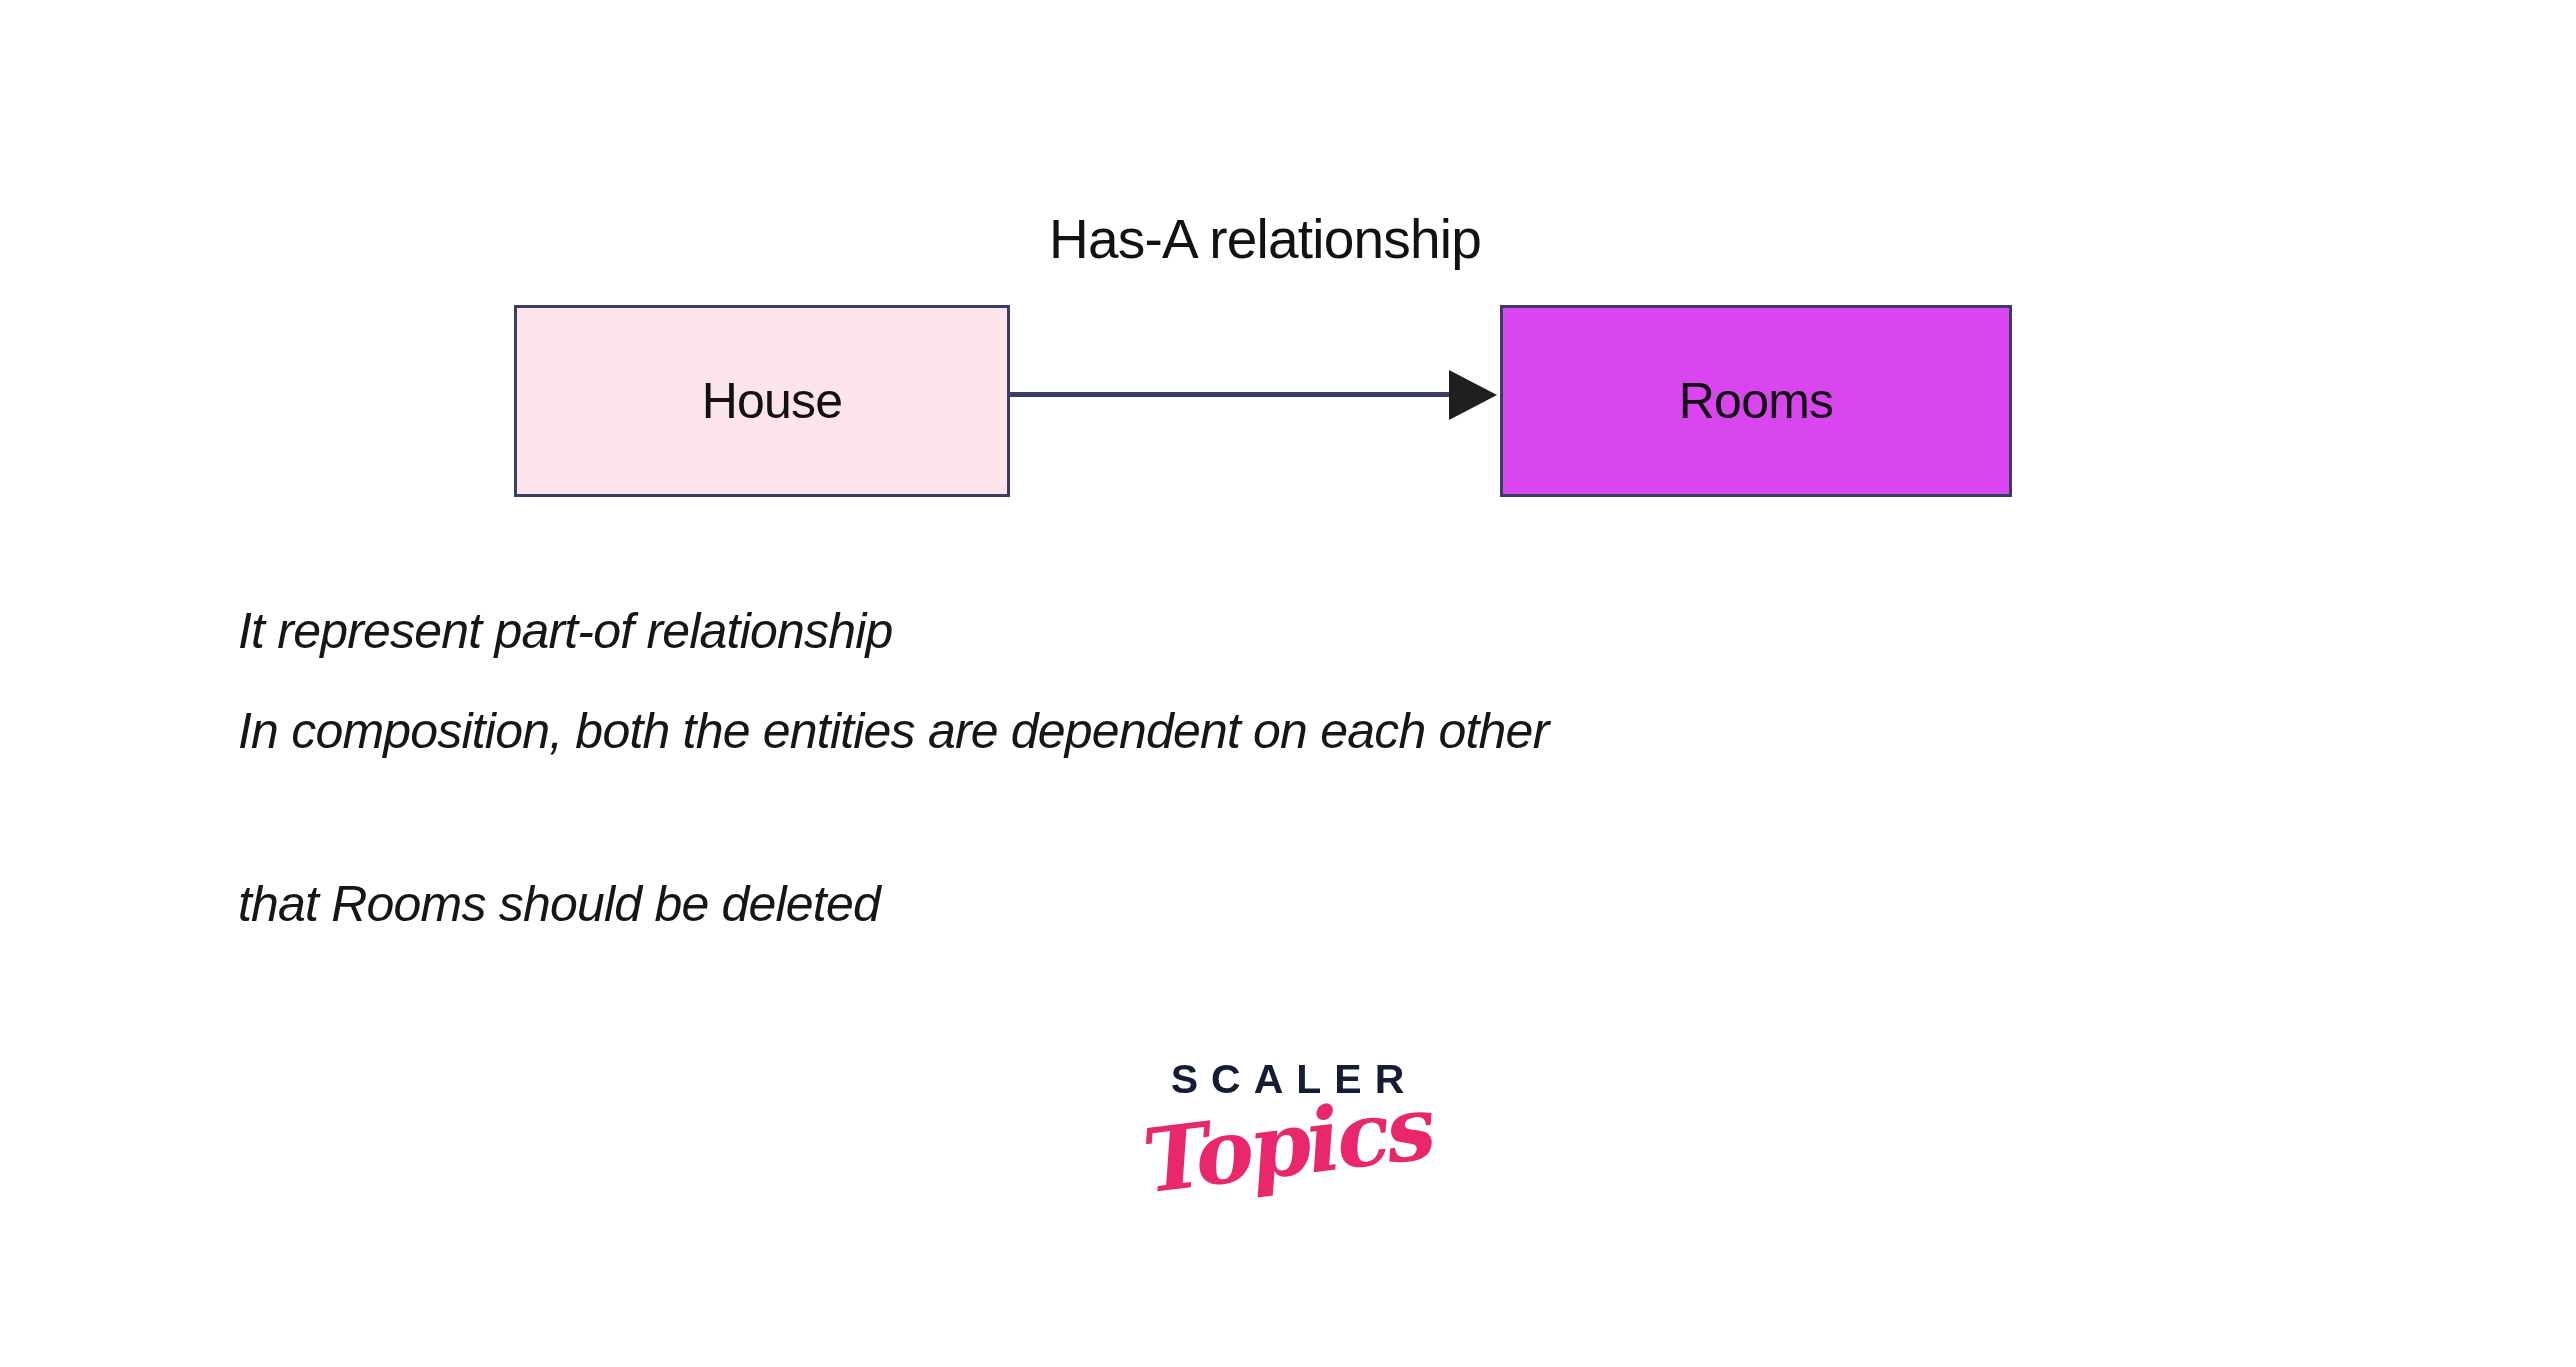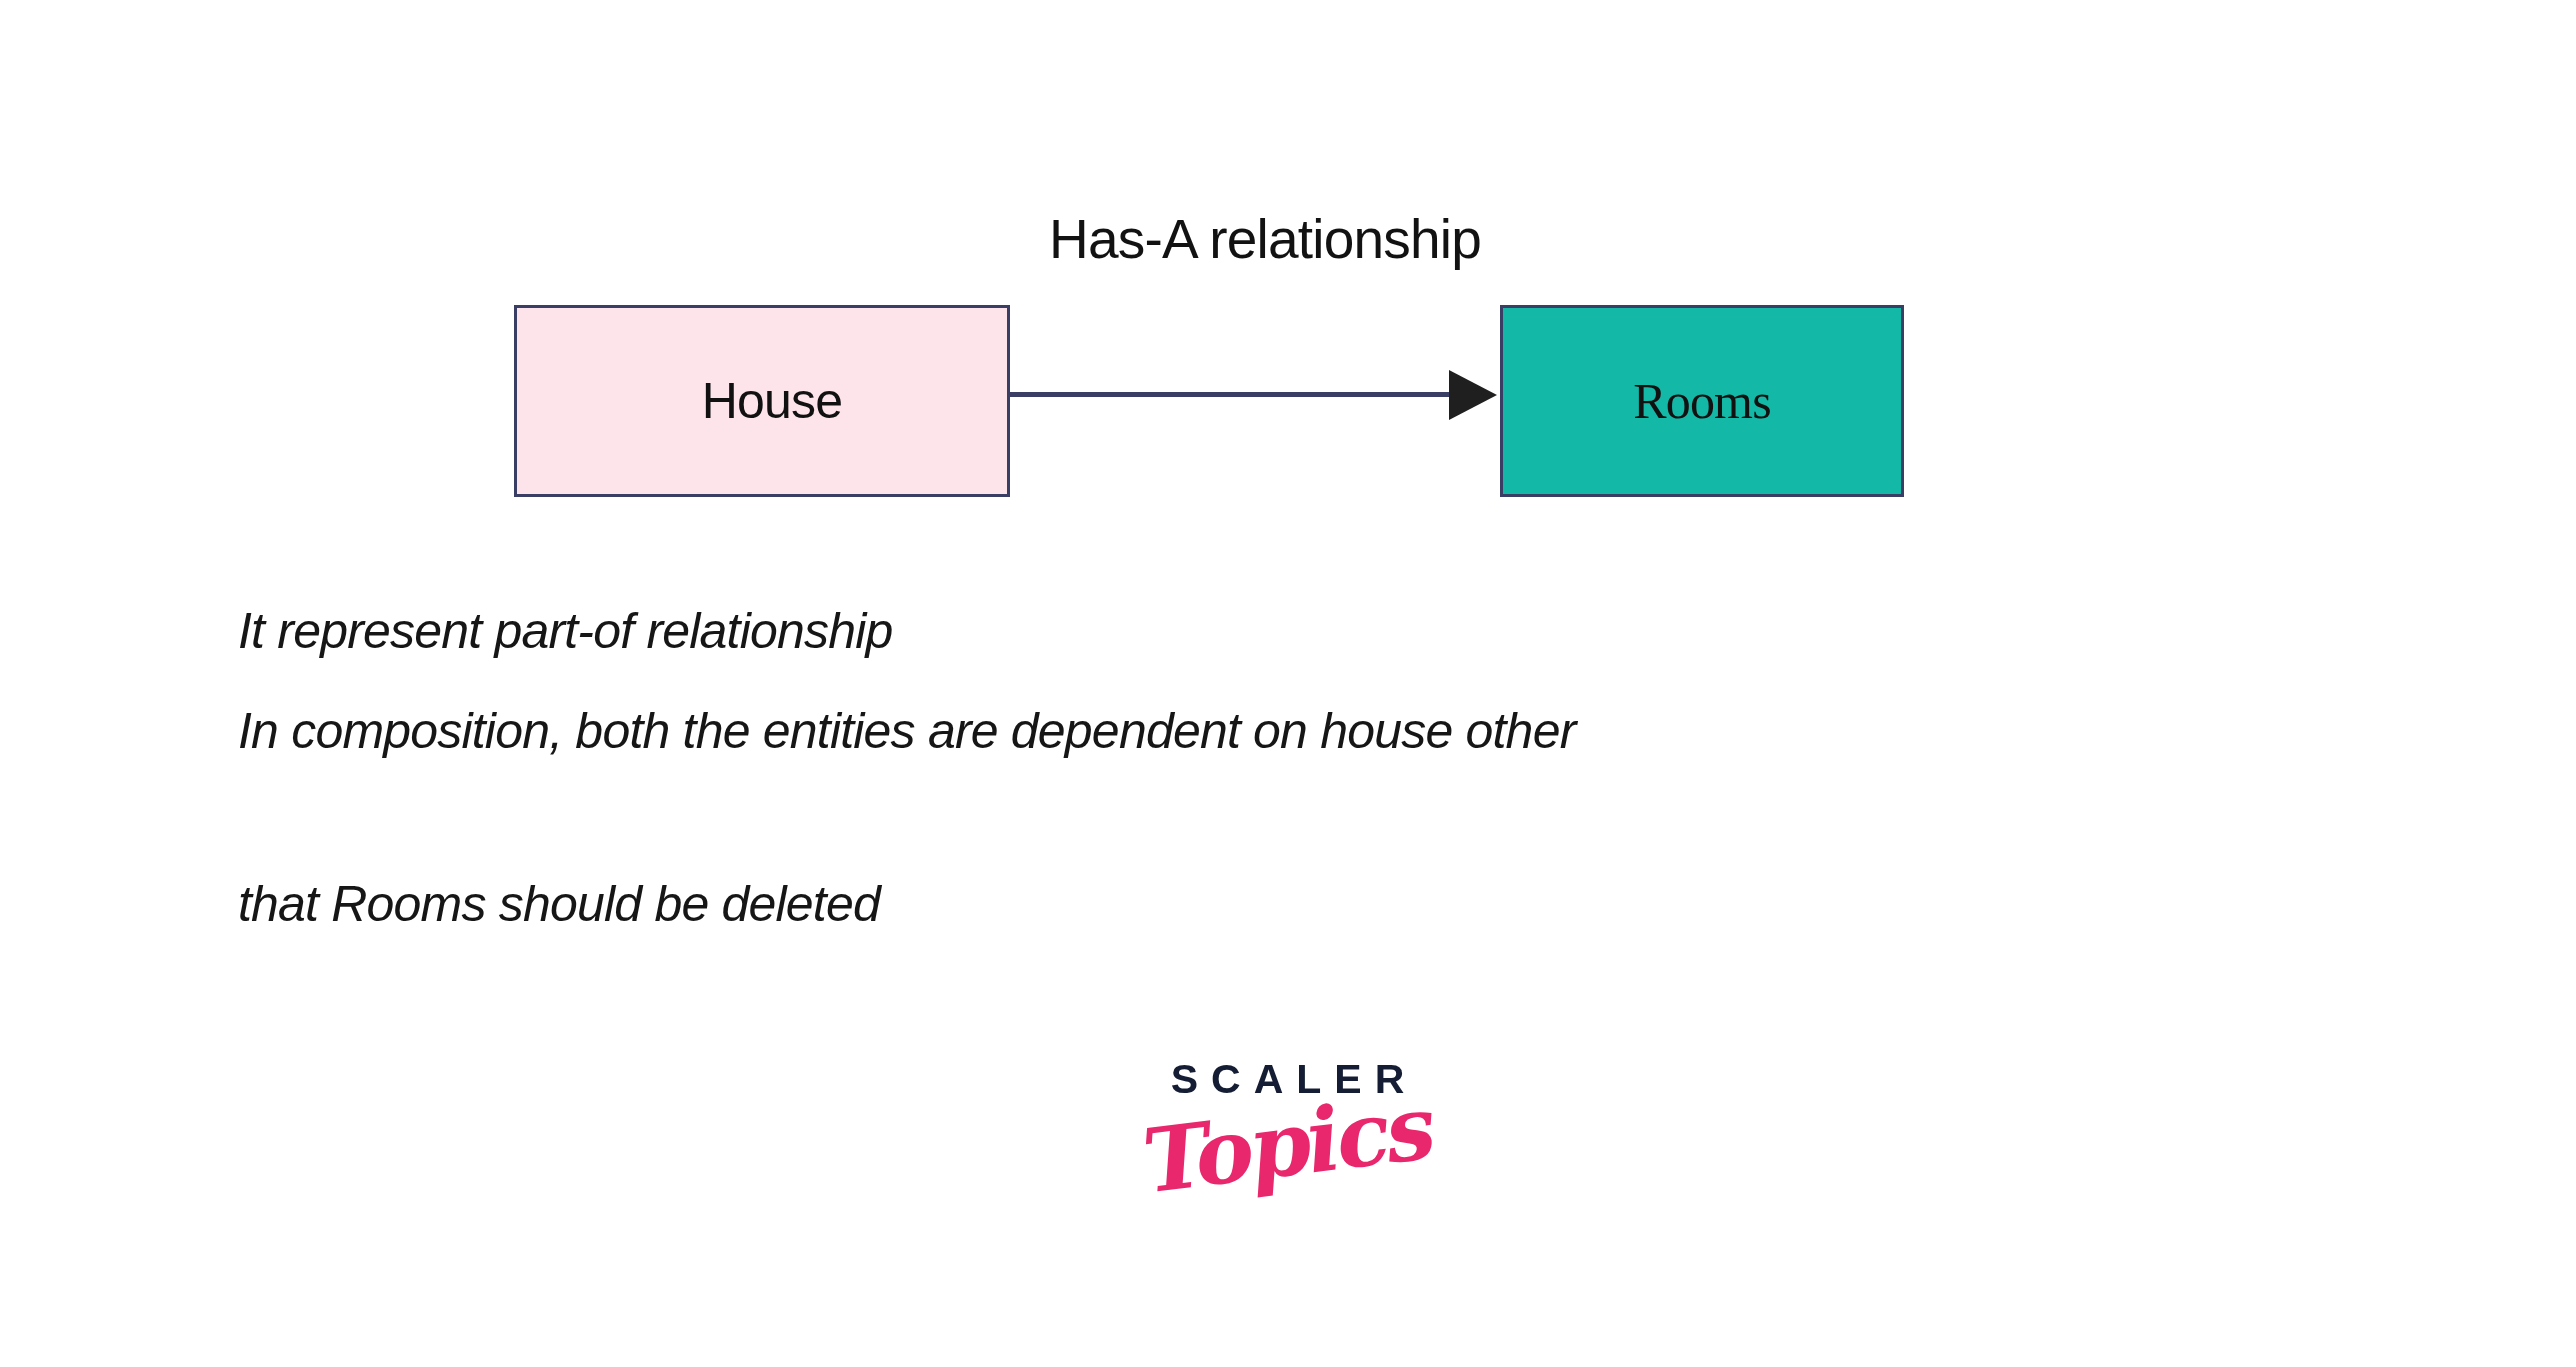--- a/index.html
+++ b/index.html
@@ -43,23 +43,22 @@
     color: #111111;
   }
   .node-house {
     left: 514px;
     width: 496px;
     background: #fde3ea;
     padding-left: 20px;
   }
   .node-rooms {
     left: 1500px;
-    width: 404px;
-    background: #14b8a6;
-    font-family: Liberation Serif, serif;
+    width: 512px;
+    background: #d946ef;
   }
   .arrow-line {
     position: absolute;
     left: 1010px;
     top: 380px;
     width: 448px;
     height: 5.3px;
     background: #3a3e64;
   }
   .arrow-head {
@@ -129,21 +128,21 @@
 
   <div class="node node-rooms">
     <span>Rooms</span>
   </div>
 
   <div class="notes">
     <p class="note">
       <span>It represent part-of relationship</span>
     </p>
     <p class="note">
-      <span>In composition, both the entities are dependent on house other</span>
+      <span>In composition, both the entities are dependent on each other</span>
     </p>
     <p class="note">
       <br>
       <span>that Rooms should be deleted</span>
     </p>
   </div>
 
   <div class="logo">
     <div class="logo-brand">SCALER</div>
     <div class="logo-sub">Topics</div>

